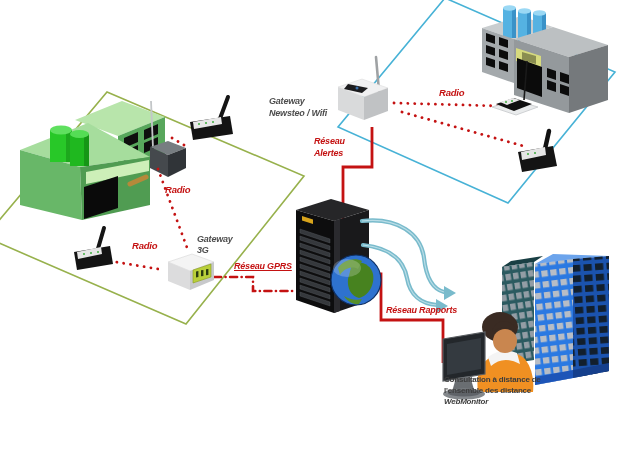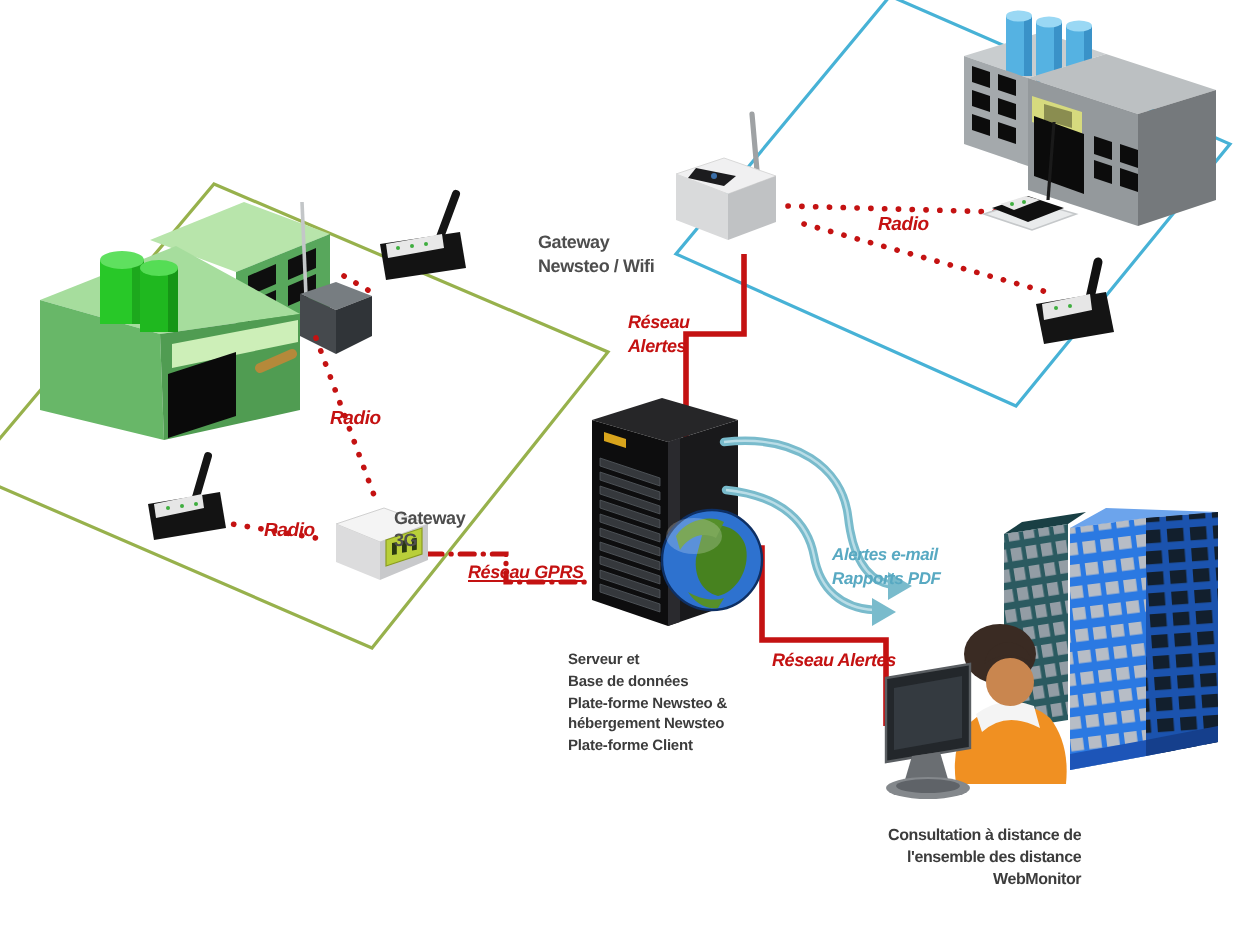--- a/index.html
+++ b/index.html
@@ -1,21 +1,21 @@
 <!DOCTYPE html>
 <html><head>
 <meta charset="utf-8">
 <style>
   html,body{margin:0;padding:0;background:#fff;}
   #stage{position:relative;width:617px;height:463px;background:#ffffff;overflow:hidden;
          font-family:"Liberation Sans",sans-serif;}
   #art{position:absolute;left:0;top:0;z-index:1;}
   .lbl{position:absolute;z-index:2;font-weight:700;font-size:9px;line-height:11.5px;
-       color:#3c3c3c;letter-spacing:-0.2px;white-space:nowrap;margin-top:20px;}
-  .it{}
+       color:#3c3c3c;letter-spacing:-0.2px;white-space:nowrap;}
+  .it{font-style:italic;}
   .red{color:#c41212;font-style:italic;}
   .teal{color:#58a9c2;font-style:italic;}
   .gray{color:#4d4d4d;}
 </style>
 </head>
 <body>
 
 <div id="stage">
 
 <svg id="art" width="617" height="463" viewBox="0 0 617 463">
@@ -250,36 +250,25 @@
 </div>
 
 <div class="lbl red" style="left:132px;top:240px;font-size:9.5px;">
   <span>Radio</span>
 </div>
 
 <div class="lbl red" style="left:234px;top:261px;text-decoration:underline;">
   <span>Réseau GPRS</span>
 </div>
 
-<div class="lbl" style="left:284px;top:305px;font-size:7.5px;line-height:10.8px;letter-spacing:-0.1px;">
-  <div>Serveur et</div>
-  <div>Base de données</div>
-  <div class="it">Plate-forme Newsteo &amp;</div>
-  <div class="it">hébergement Newsteo</div>
-  <div class="it">Plate-forme Client</div>
-</div>
-
-<div class="lbl teal" style="left:416px;top:251px;font-size:8.5px;line-height:12px;">
-  <div>Alertes e-mail</div>
-  <div>Rapports PDF</div>
-</div>
+
 
 <div class="lbl red" style="left:386px;top:305px;">
-  <span>Réseau Alertes</span>
-</div>
-
-<div class="lbl" style="left:444px;top:392px;font-size:8px;line-height:11px;text-align:right;">
+  <span>Réseau Rapports</span>
+</div>
+
+<div class="lbl" style="left:444px;top:374px;font-size:8px;line-height:11px;">
   <div>Consultation à distance de</div>
   <div>l'ensemble des distance</div>
   <div class="it">WebMonitor</div>
 </div>
 
 </div>
 
 </body></html>

